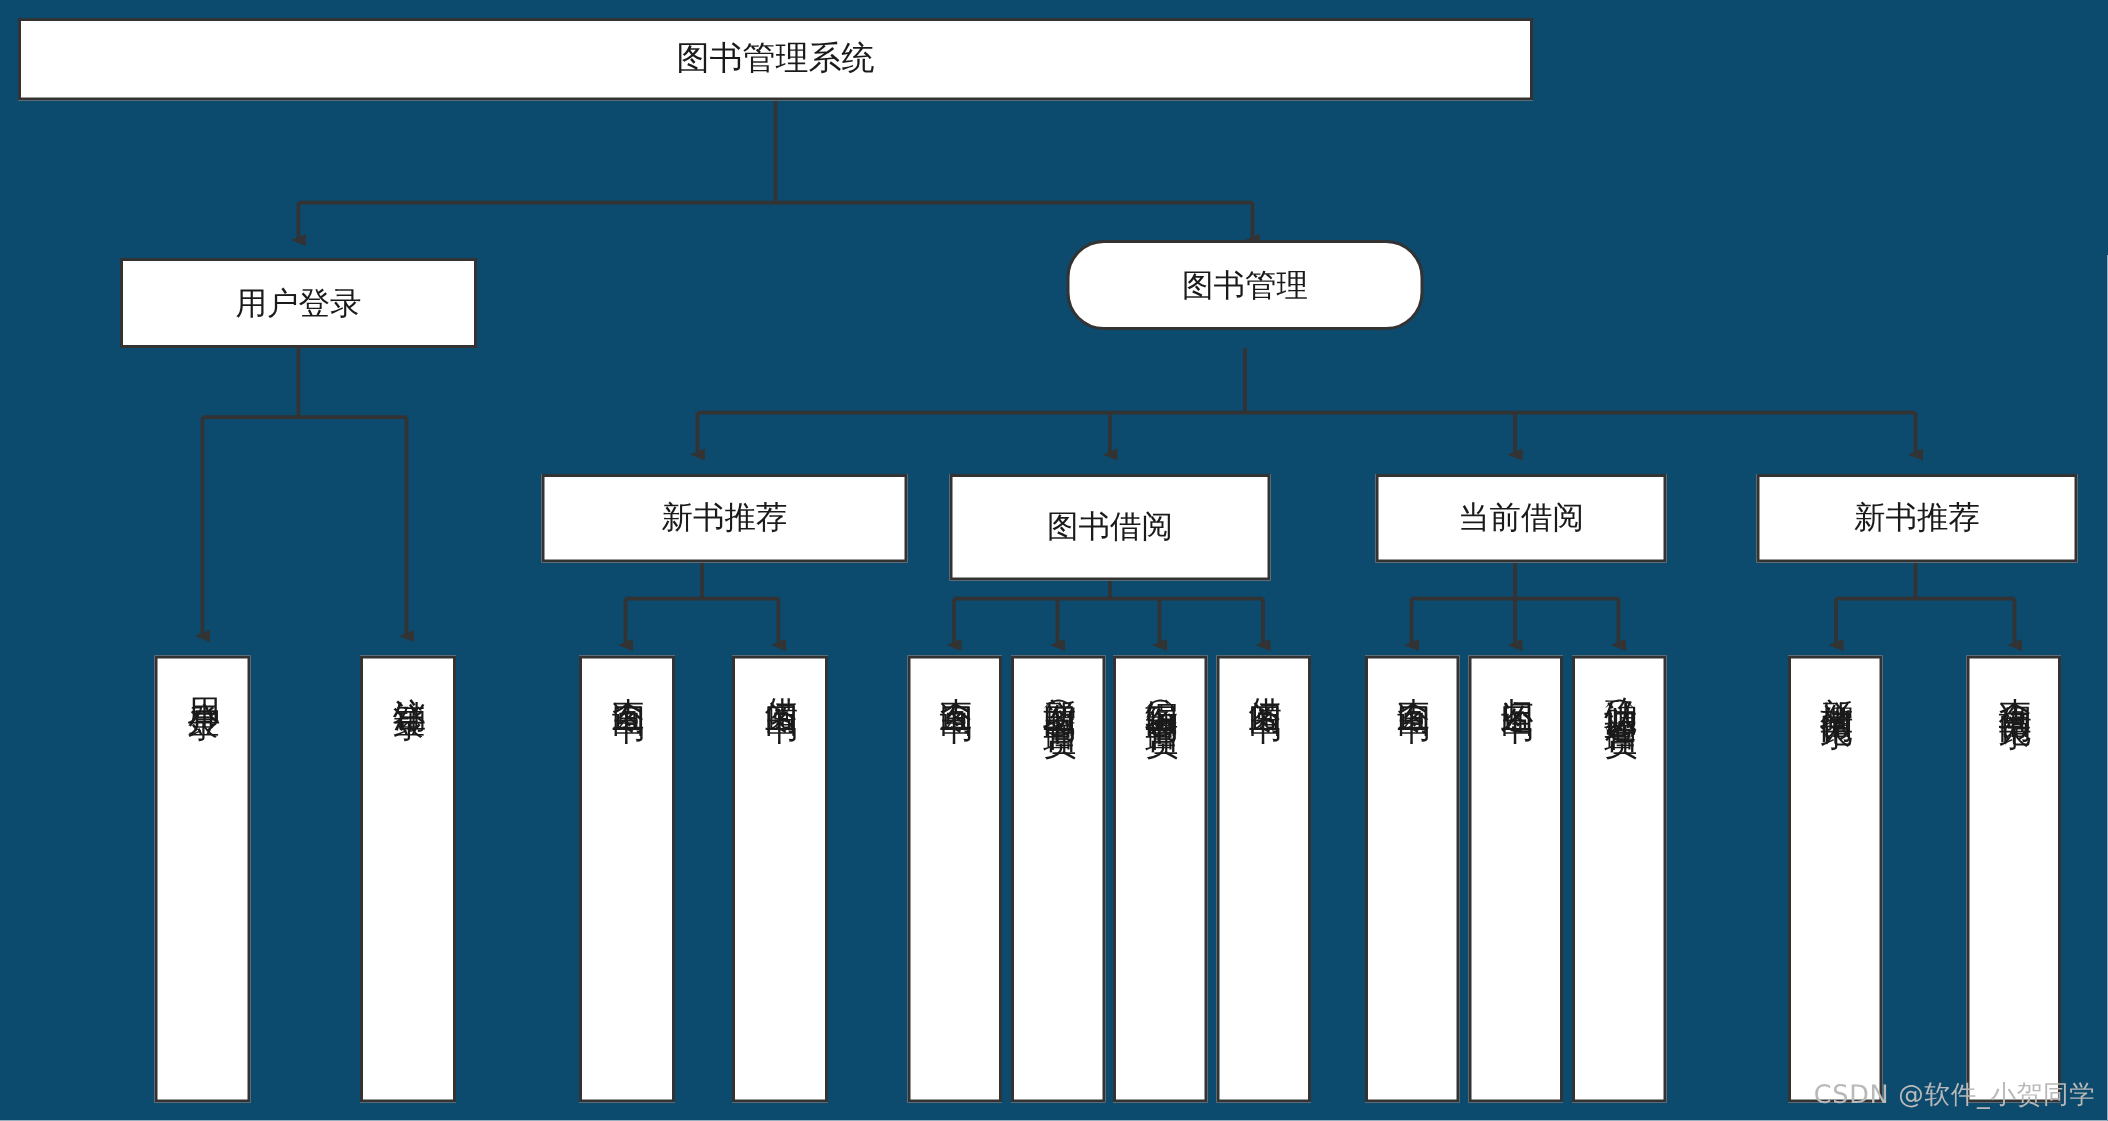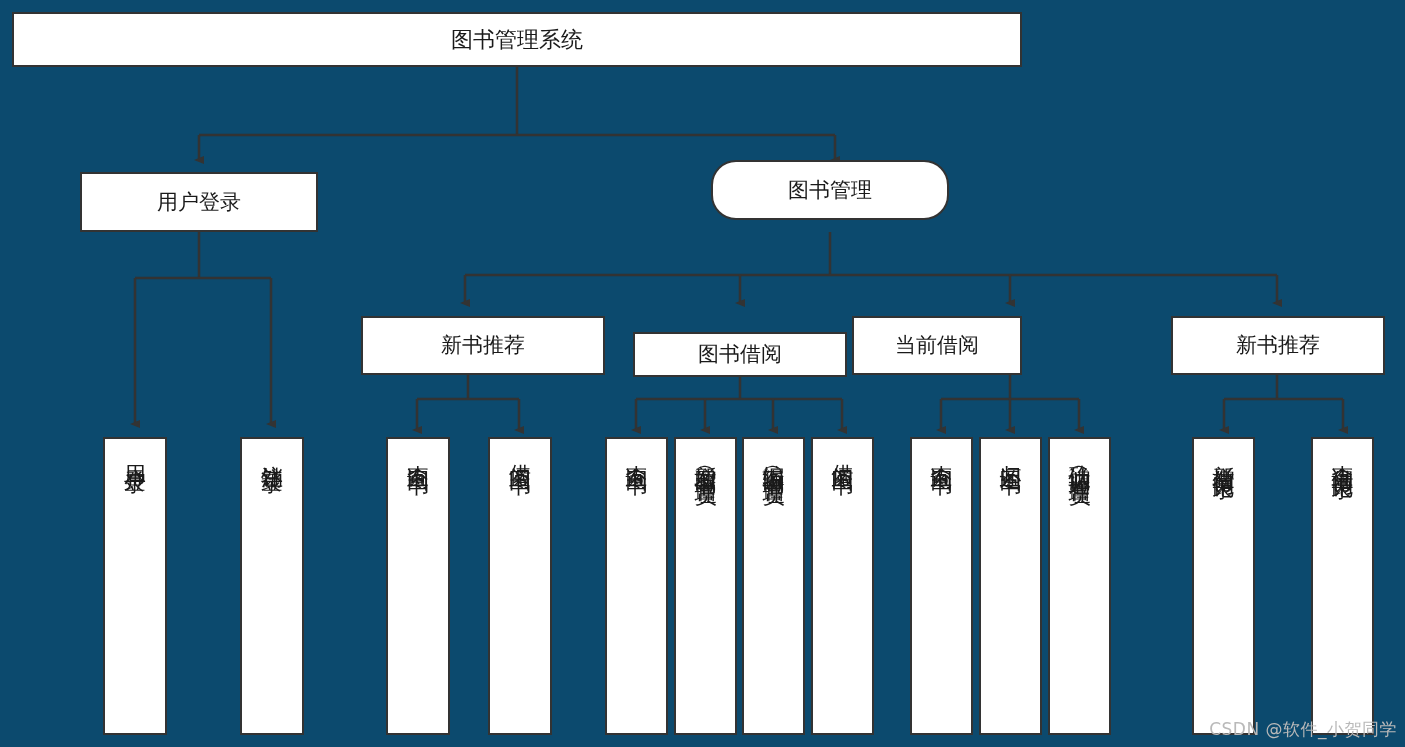--- a/index.html
+++ b/index.html
@@ -134,24 +134,24 @@
   <div class="node h-node" style="left:80px; top:172px; width:238px; height:60px;">
     <span class="node-label">用户登录</span>
   </div>
   <div class="node h-node" style="left:711px; top:160px; width:238px; height:60px;border-radius:25px;">
     <span class="node-label">图书管理</span>
   </div>
 
   <div class="node h-node" style="left:361px; top:316px; width:244px; height:59px;">
     <span class="node-label">新书推荐</span>
   </div>
-  <div class="node h-node" style="left:633px; top:332px; width:214px; height:45px;">
+  <div class="node h-node" style="left:633px; top:316px; width:214px; height:71px;">
     <span class="node-label">图书借阅</span>
   </div>
-  <div class="node h-node" style="left:852px; top:316px; width:170px; height:59px;">
+  <div class="node h-node" style="left:917px; top:316px; width:194px; height:59px;">
     <span class="node-label">当前借阅</span>
   </div>
   <div class="node h-node" style="left:1171px; top:316px; width:214px; height:59px;">
     <span class="node-label">新书推荐</span>
   </div>
 
   <div class="node v-node" style="left:103px; top:437px; width:64px; height:298px;">
     <span class="node-label">用户登录</span>
   </div>
   <div class="node v-node" style="left:240px; top:437px; width:64px; height:298px;">

